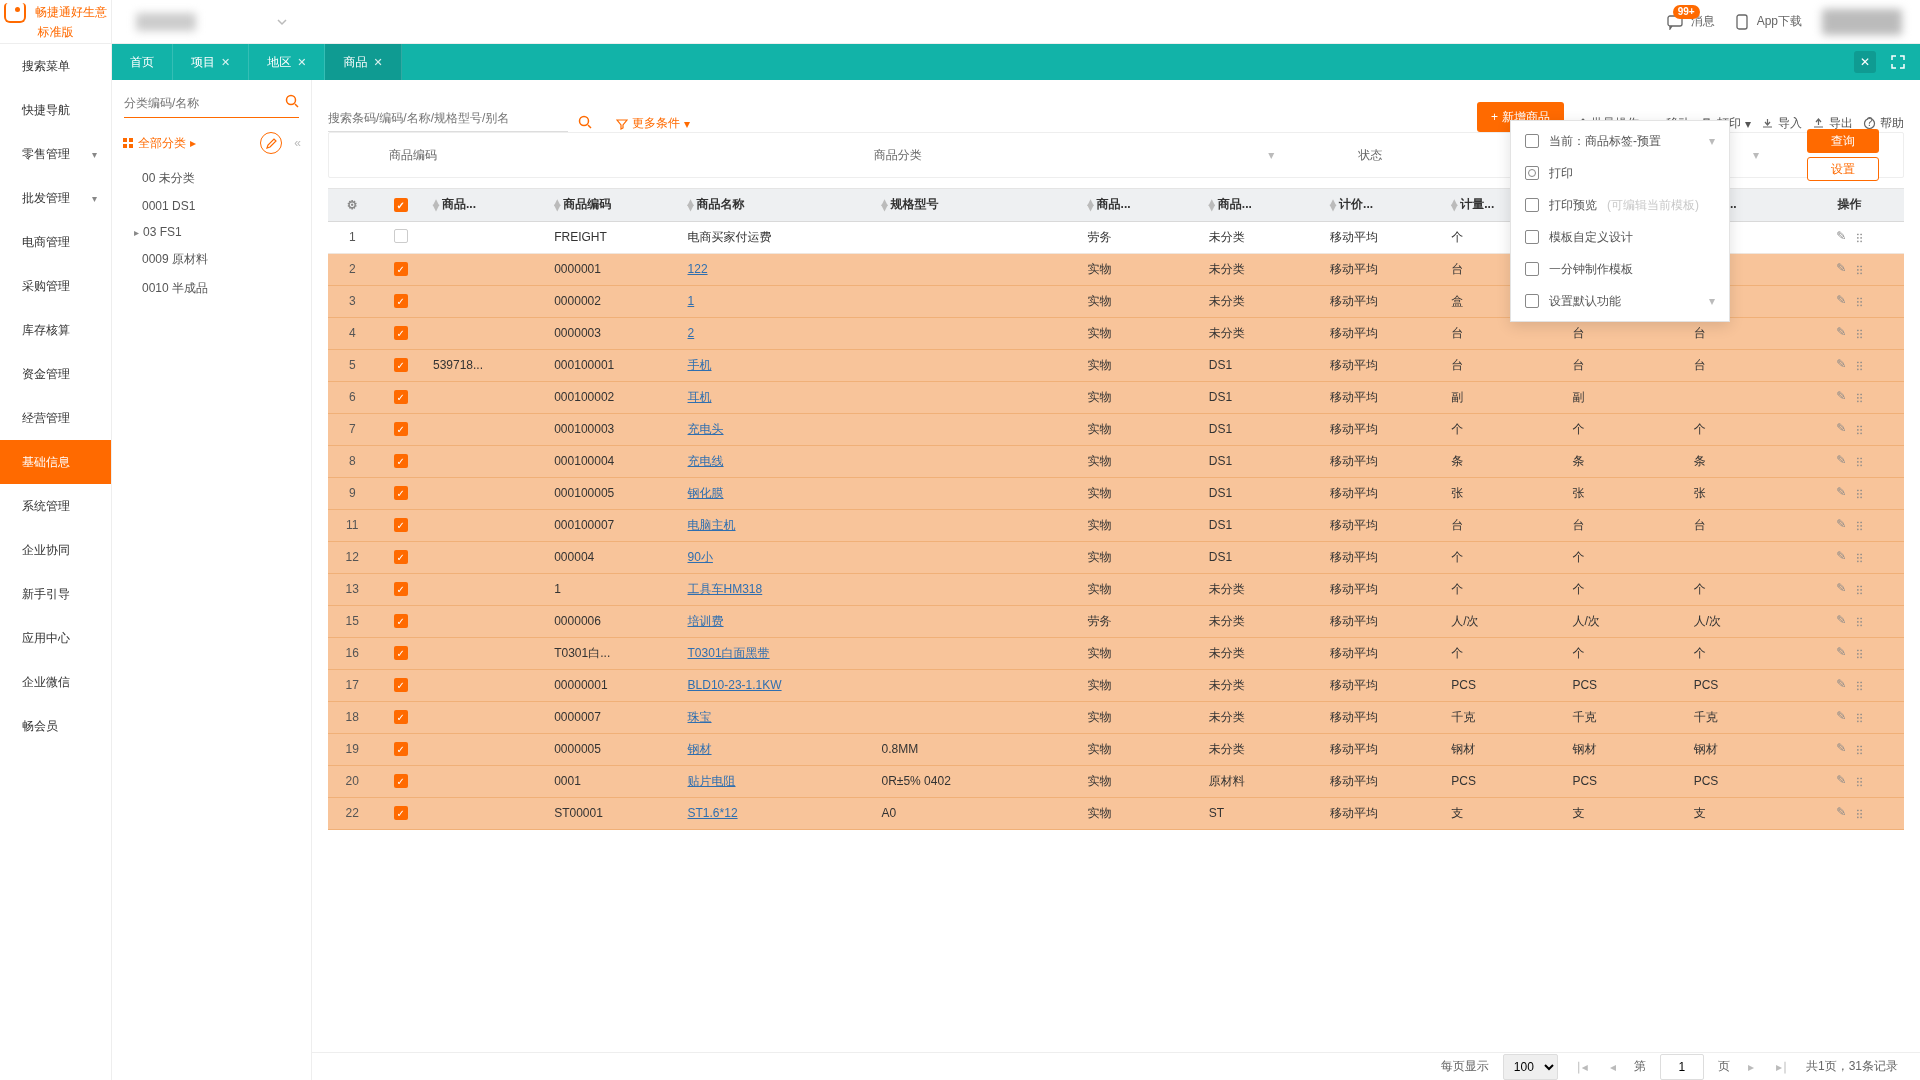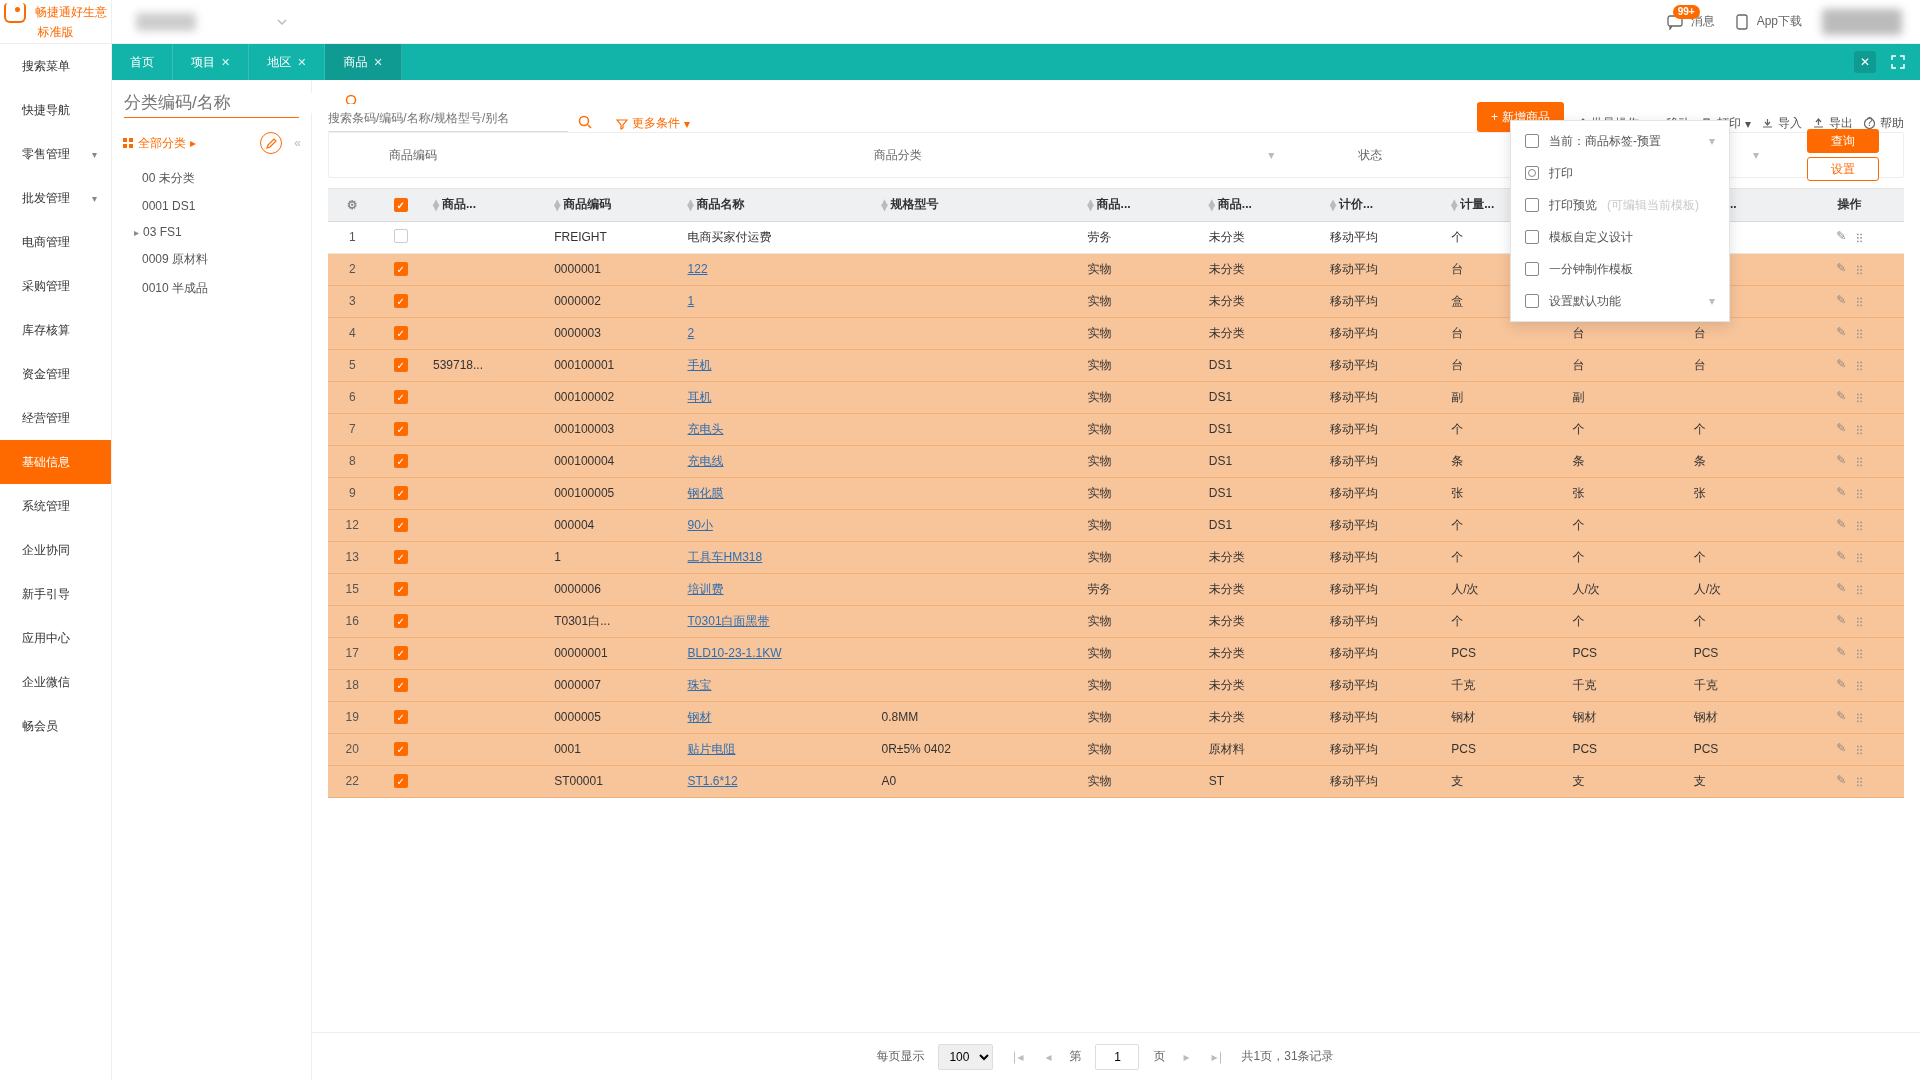--- a/index.html
+++ b/index.html
@@ -29,21 +29,21 @@
 .tabbar { position:absolute; top:44px; left:112px; right:0; height:36px; background:#12b3a8; display:flex; align-items:stretch; }
 .tab { padding:0 18px; display:flex; align-items:center; gap:6px; color:#fff; cursor:pointer; border-right:1px solid rgba(255,255,255,.15); font-size:13px;text-align:right; }
 .tab.active { background:#0f9b92; }
 .tab-x { font-size:11px; opacity:.85; }
 .tabbar-right { margin-left:auto; display:flex; align-items:center; gap:14px; padding-right:14px; color:#fff; }
 .tabbar-right .xbox { width:22px; height:22px; background:#0f9b92; border-radius:3px; display:flex; align-items:center; justify-content:center; }
 
 
 .treecol { position:absolute; top:80px; left:112px; width:200px; bottom:0; border-right:1px solid #eee; padding:8px 0 0; }
 .tree-search { margin:0 12px 10px; height:30px; border-bottom:1px solid #ff6a00; display:flex; align-items:center; }
-.tree-search input { flex:1; border:none; outline:none; font-size:17px; color:#999; }
+.tree-search input { flex:1; border:none; outline:none; font-size:12px; color:#999; }
 .tree-search .si { color:#ff6a00; }
 .tree-head { display:flex; align-items:center; padding:4px 10px 10px; gap:6px; }
 .tree-head .all { color:#ff6a00; display:flex; align-items:center; gap:4px; }
 .tree-head .edit { margin-left:auto; width:22px; height:22px; border:1px solid #ff6a00; border-radius:50%; display:flex; align-items:center; justify-content:center; color:#ff6a00; }
 .tree-head .collapse { color:#bbb; margin-left:6px; }
 .tree-item { padding:6px 10px 6px 30px; color:#555; cursor:pointer; }
 .tree-item.parent { padding-left:22px; }
 .tree-item.parent::before { content:"▸"; color:#888; margin-right:4px; font-size:10px; }
 
 
@@ -84,21 +84,21 @@
 
 .dropdown { position:absolute; top:120px; right:190px; width:220px; background:#fff; border:1px solid #e3e3e3; box-shadow:0 4px 14px rgba(0,0,0,.12); z-index:50; padding:4px 0; }
 .dd-item { height:32px; display:flex; align-items:center; padding:0 14px; gap:10px; color:#555; cursor:pointer; }
 .dd-item .hint { color:#c9c9c9; }
 .dd-item .dd-r { margin-left:auto; color:#bbb; }
 .dd-item.first { justify-content:space-between; }
 .dd-ico { width:14px; height:14px; border:1.5px solid #888; border-radius:2px; flex-shrink:0; }
 .dd-ico.p::after { content:""; display:block; width:6px; height:6px; border:1.5px solid #888; border-radius:50%; margin:2px auto; }
 
 
-.pager { height:48px; display:flex; align-items:center; justify-content:center; gap:14px; padding-right:22px; color:#666; border-top:1px solid #eee;margin-top:29px; }
+.pager { height:28px; display:flex; align-items:center; justify-content:flex-end; gap:14px; padding-right:22px; color:#666; border-top:1px solid #eee;margin-top:29px; }
 .pager select, .pager input { height:26px; border:1px solid #ddd; border-radius:2px; padding:0 6px; }
 .pager input { width:44px; text-align:center; }
 .pg-btn { color:#bbb; cursor:pointer; padding:0 4px; }
 </style>
 </head>
 <body>
 
 <div class="header">
   <div class="logo">
     <div style="display:flex;align-items:center;gap:9px;text-align:center;">
@@ -533,20 +533,40 @@
             <td>张</td>
             <td>张</td>
             <td class="center">
               <span class="op-icons">
                 <span>✎</span>
                 <span>⁝⁝</span>
               </span>
             </td>
           </tr>
           <tr class="sel">
+            <td class="idx">11</td>
+            <td class="center"><span class="mini-check ">✓</span></td>
+            <td></td>
+            <td>000100007</td>
+            <td><span class="link">电脑主机</span></td>
+            <td></td>
+            <td>实物</td>
+            <td>DS1</td>
+            <td>移动平均</td>
+            <td>台</td>
+            <td>台</td>
+            <td>台</td>
+            <td class="center">
+              <span class="op-icons">
+                <span>✎</span>
+                <span>⁝⁝</span>
+              </span>
+            </td>
+          </tr>
+          <tr class="sel">
             <td class="idx">12</td>
             <td class="center"><span class="mini-check ">✓</span></td>
             <td></td>
             <td>000004</td>
             <td><span class="link">90小</span></td>
             <td></td>
             <td>实物</td>
             <td>DS1</td>
             <td>移动平均</td>
             <td>个</td>

